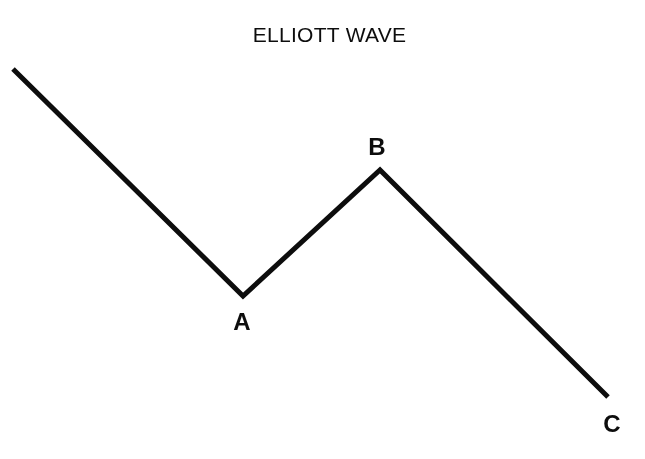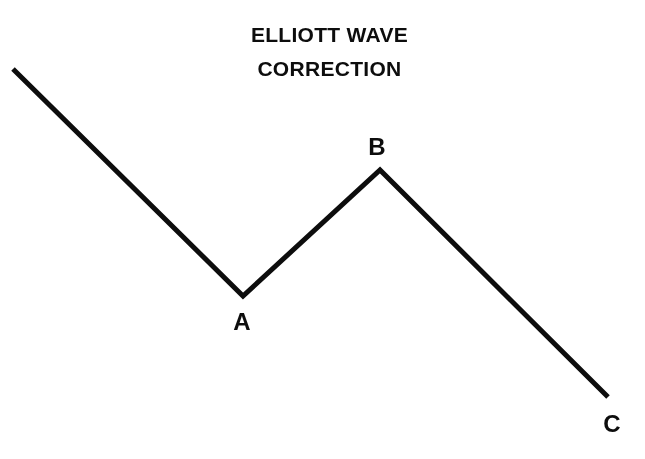--- a/index.html
+++ b/index.html
@@ -10,21 +10,21 @@
     position: relative;
     overflow: hidden;
     font-family: "Liberation Sans", sans-serif;
   }
   .title {
     position: absolute;
     top: 18px;
     left: 14px;
     width: 631px;
     text-align: center;
-    font-weight: 700;
+    font-weight: 400;
     font-size: 21px;
     line-height: 34px;
     color: #0d0d0d;
     letter-spacing: 0.3px;
   }
   .title div { white-space: nowrap; }
   .diagram-svg {
     position: absolute;
     left: 0;
     top: 0;
@@ -44,21 +44,20 @@
     font-size: 24px;
     color: #0d0d0d;
     line-height: 1;
   }
 </style>
 </head>
 <body>
 
 <div class="title">
   <div>ELLIOTT WAVE</div>
-  <div>CORRECTION</div>
 </div>
 
 <svg class="diagram-svg" width="645" height="459" viewBox="0 0 645 459">
   <polyline fill="none" stroke-linecap="butt" stroke-linejoin="miter" points="13,69 243,296 380,170 608,397" stroke="#0d0d0d" stroke-width="5"></polyline>
 </svg>
 
 <div class="labels-layer">
     <span class="pt-label" style="left: 242px; top: 322px;">A</span>
     <span class="pt-label" style="left: 377px; top: 147px;">B</span>
     <span class="pt-label" style="left: 612px; top: 424px;">C</span>

